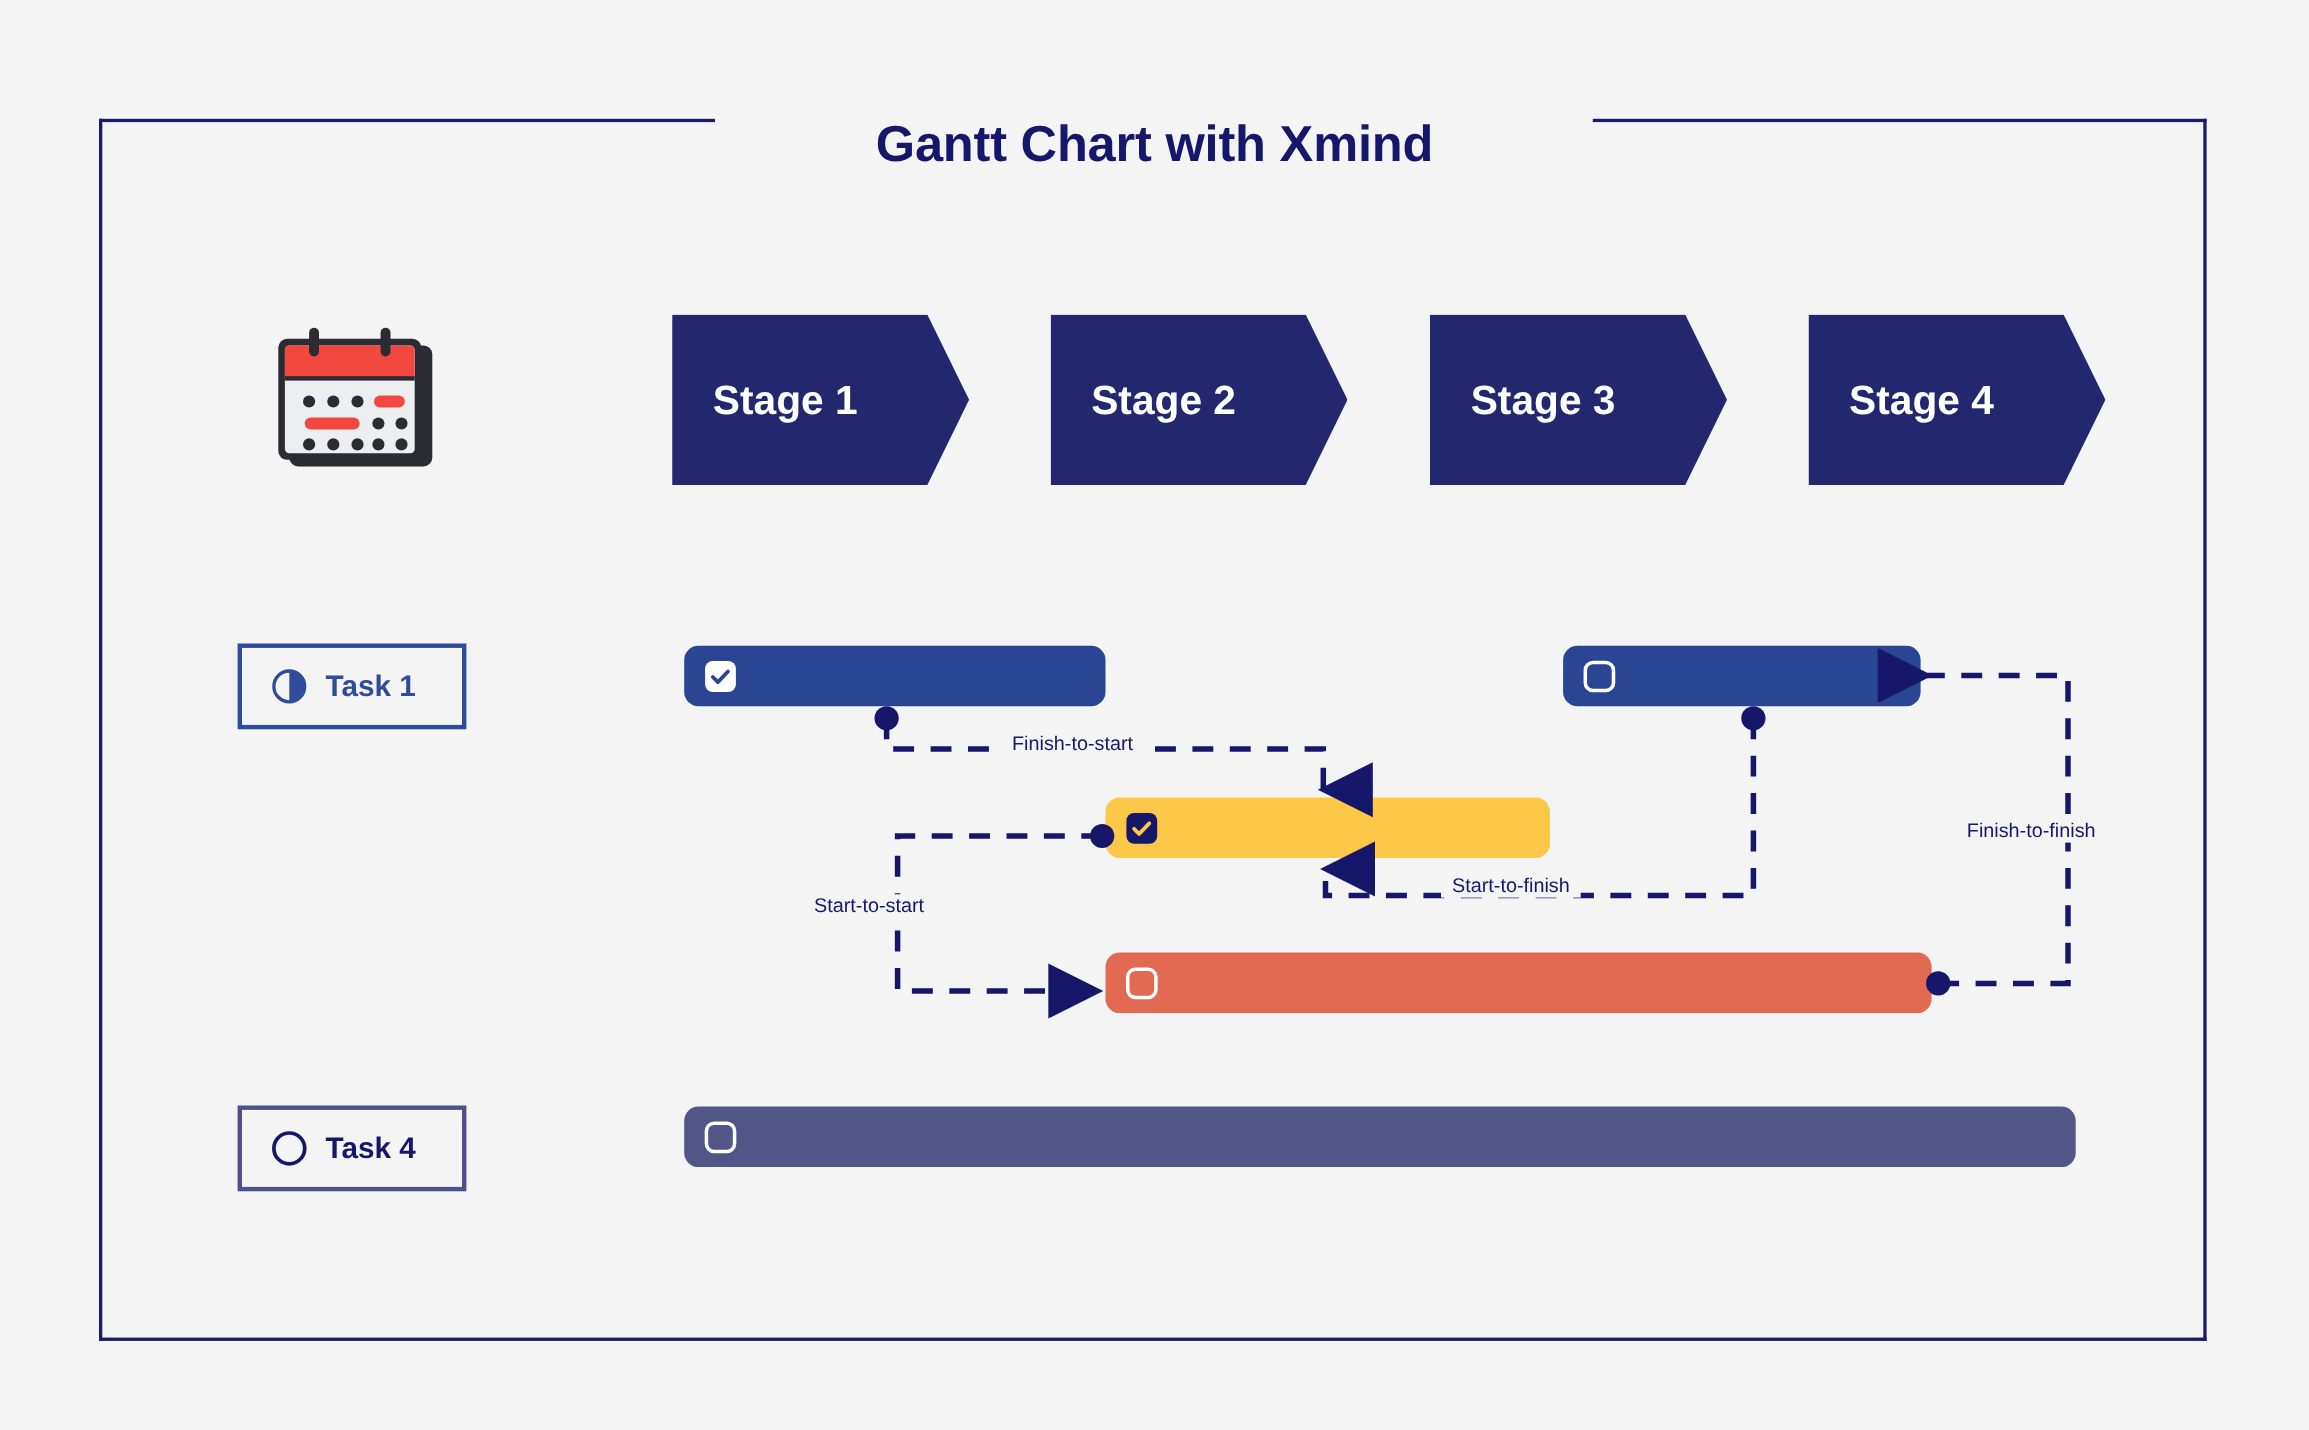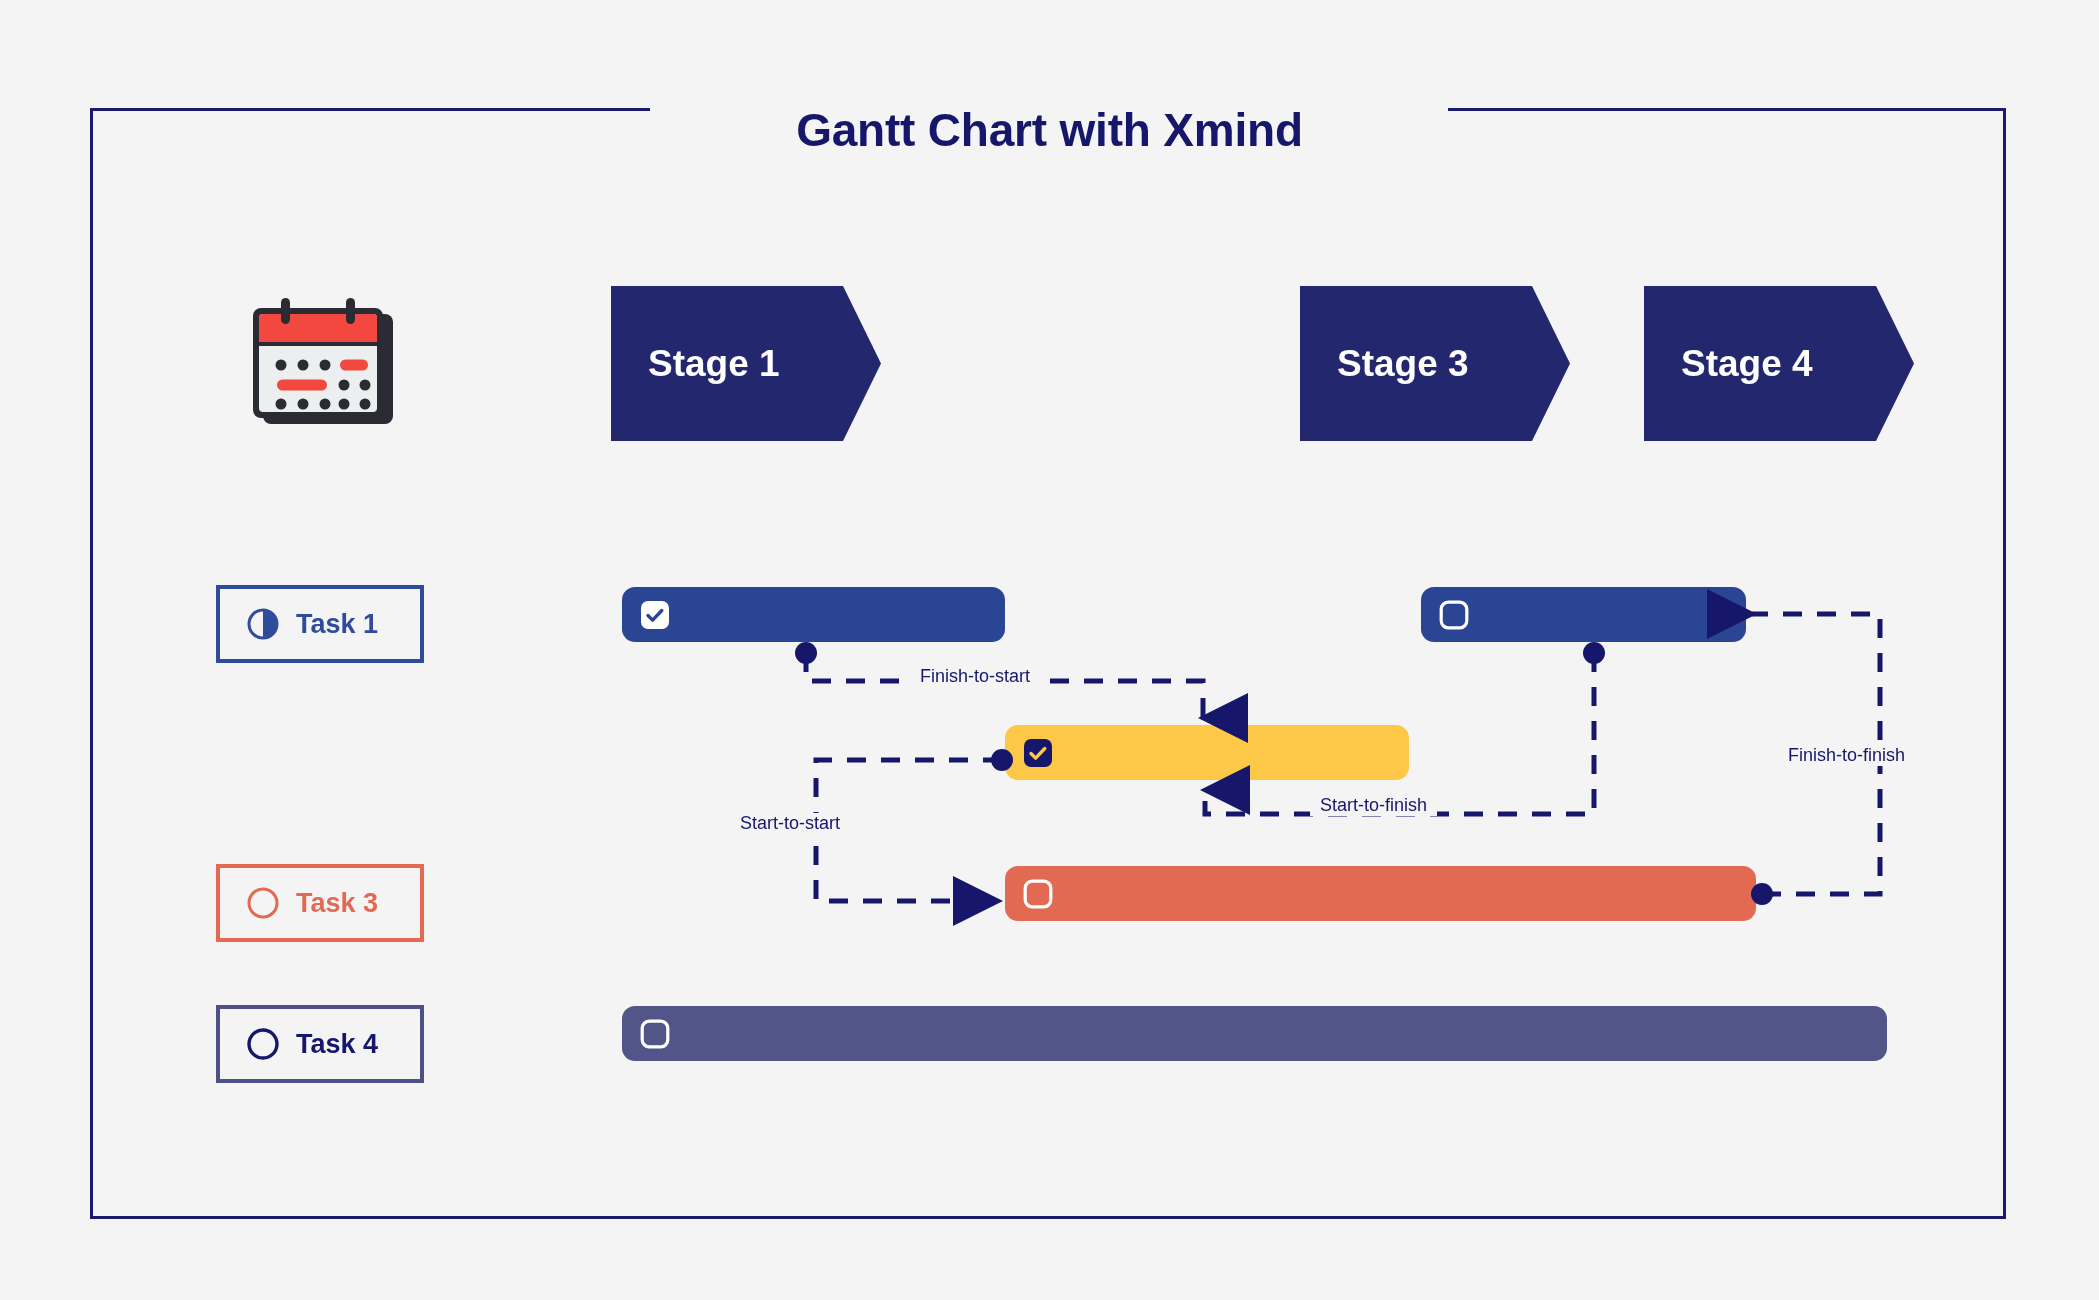--- a/index.html
+++ b/index.html
@@ -179,42 +179,39 @@
       <circle cx="58" cy="112" r="5.5" fill="#2b2b33"></circle>
       <circle cx="80" cy="112" r="5.5" fill="#2b2b33"></circle>
       <circle cx="99" cy="112" r="5.5" fill="#2b2b33"></circle>
       <circle cx="120" cy="112" r="5.5" fill="#2b2b33"></circle>
     </svg>
   </div>
 
   <div class="stage stage-0">
     <span class="stage-label">Stage 1</span>
   </div>
+  <div class="stage stage-1">
+    <span class="stage-label">Stage 2</span>
+  </div>
   <div class="stage stage-2">
     <span class="stage-label">Stage 3</span>
   </div>
   <div class="stage stage-3">
     <span class="stage-label">Stage 4</span>
   </div>
 
   <div class="task-chip task-chip-0">
     <svg class="chip-icon" viewBox="0 0 34 34">
       <circle cx="17" cy="17" r="14" fill="none" stroke="#2f4b9b" stroke-width="3"></circle>
       <path d="M17 4 a13 13 0 0 1 0 26 z" fill="#2f4b9b"></path>
     </svg>
     <span class="chip-label">Task 1</span>
   </div>
 
 
-  <div class="task-chip task-chip-2">
-    <svg class="chip-icon" viewBox="0 0 34 34">
-      <circle cx="17" cy="17" r="14" fill="none" stroke="#e26a52" stroke-width="3"></circle>
-    </svg>
-    <span class="chip-label">Task 3</span>
-  </div>
 
   <div class="task-chip task-chip-3">
     <svg class="chip-icon" viewBox="0 0 34 34">
       <circle cx="17" cy="17" r="14" fill="none" stroke="#16176b" stroke-width="3.4"></circle>
     </svg>
     <span class="chip-label">Task 4</span>
   </div>
 
   <div class="bar bar-t1a">
     <svg class="bar-checkbox" viewBox="0 0 30 30">

